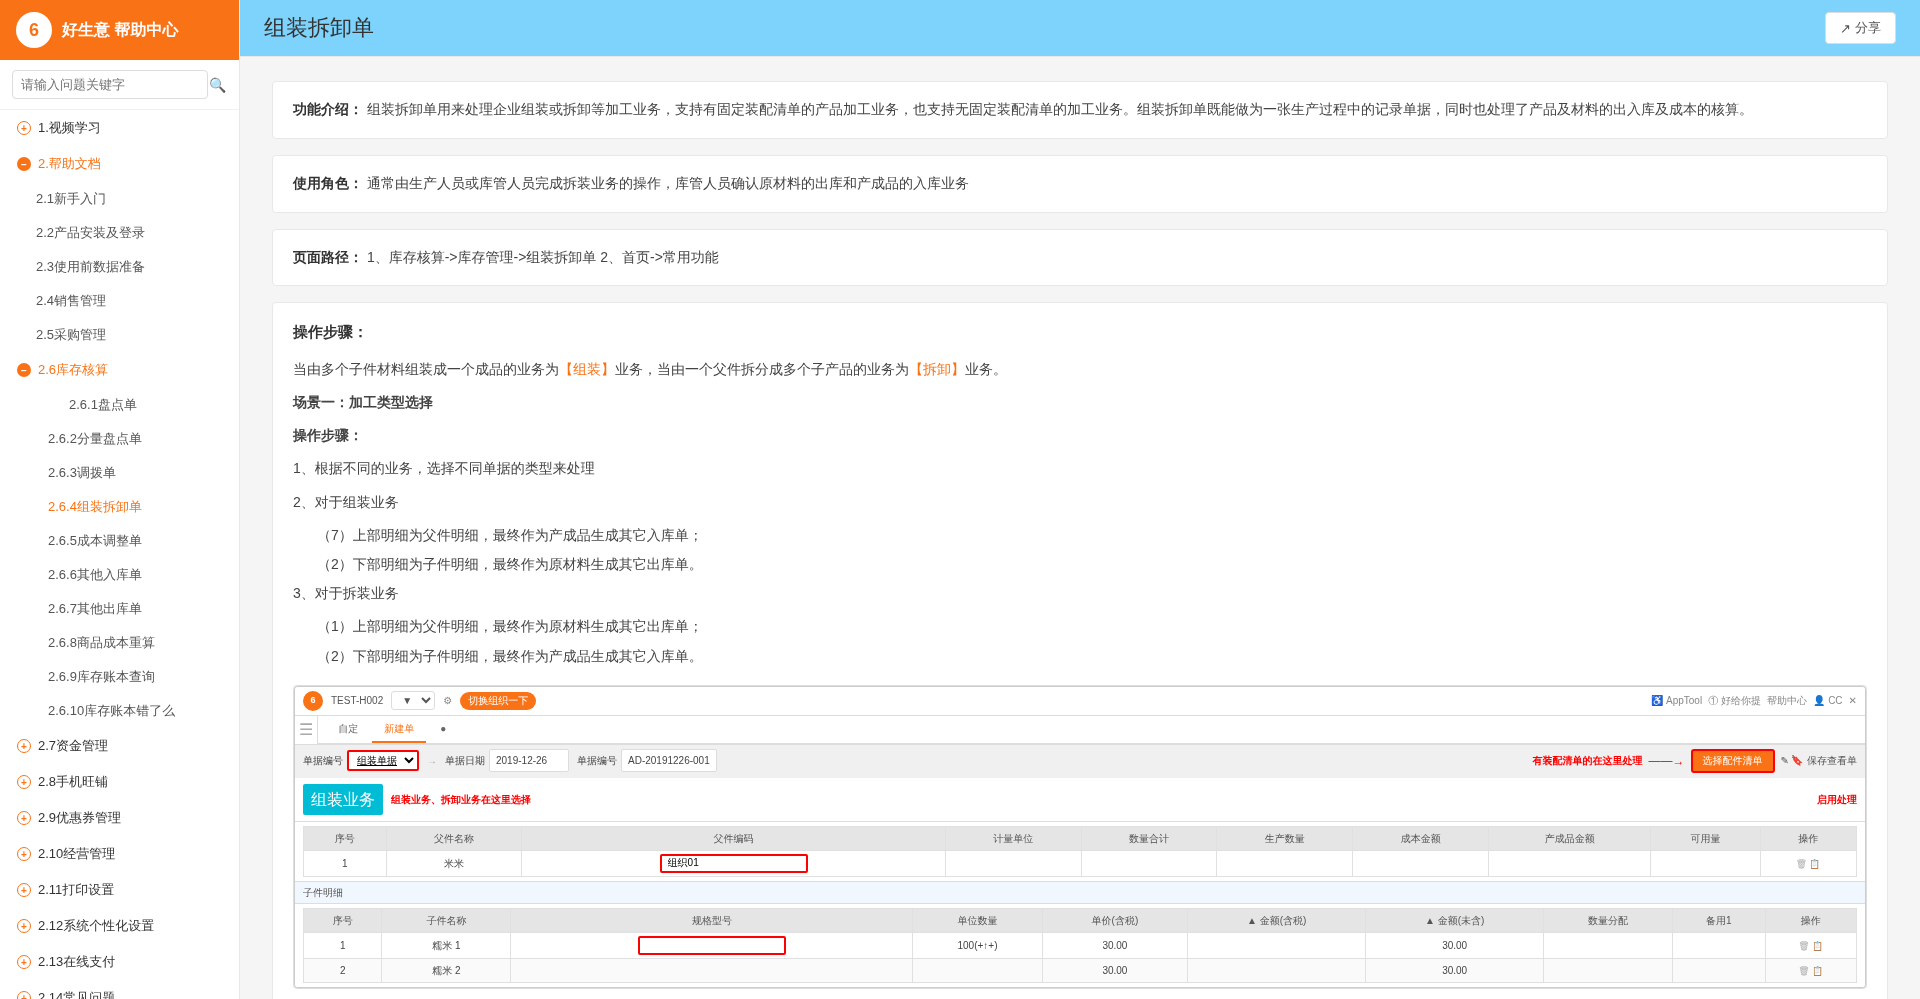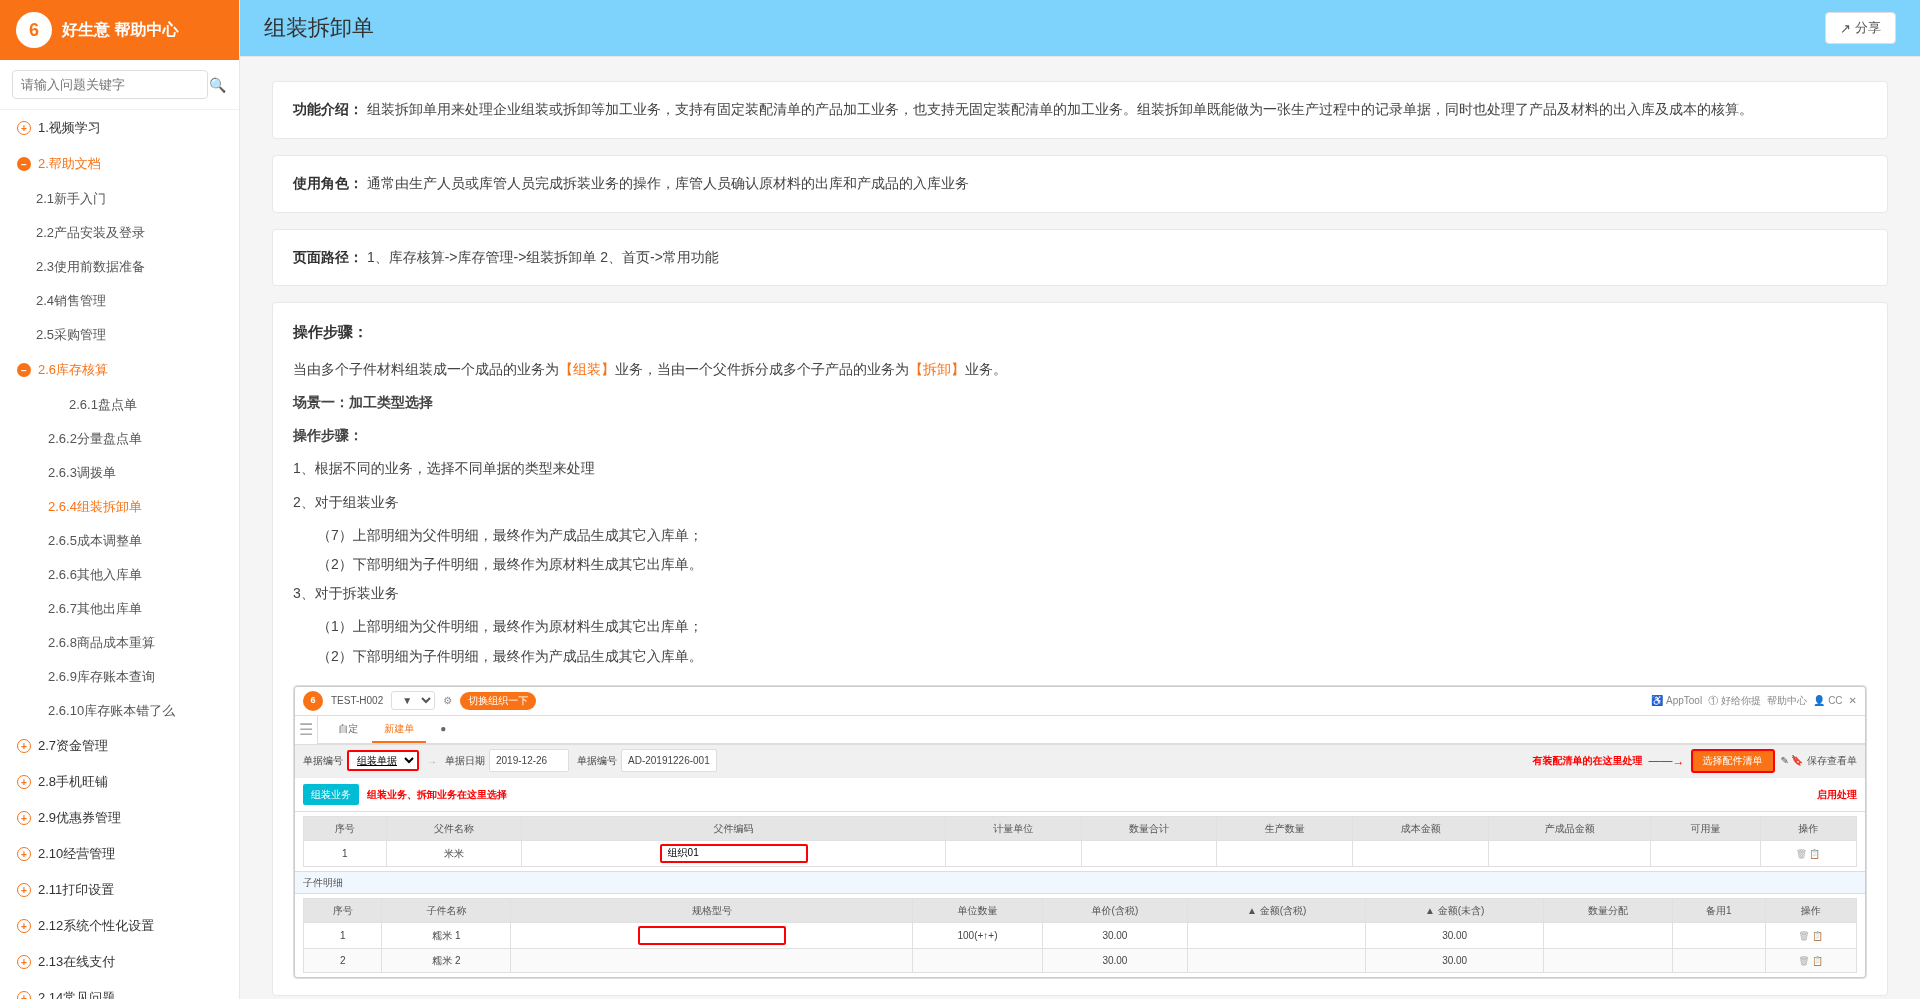--- a/index.html
+++ b/index.html
@@ -321,21 +321,21 @@
 
     .mock-wrapper {
       position: relative;
     }
 
     .mock-section-label {
       background: #00bcd4;
       color: #fff;
       padding: 2px 8px;
       border-radius: 2px;
-      font-size: 10px;
+      font-size: 16px;
       display: inline-block;
       margin: 3px 0;
     }
 
     .mock-sub-table-header {
       background: #e8f4fd;
     }
   </style>
 </head>
 <body>

